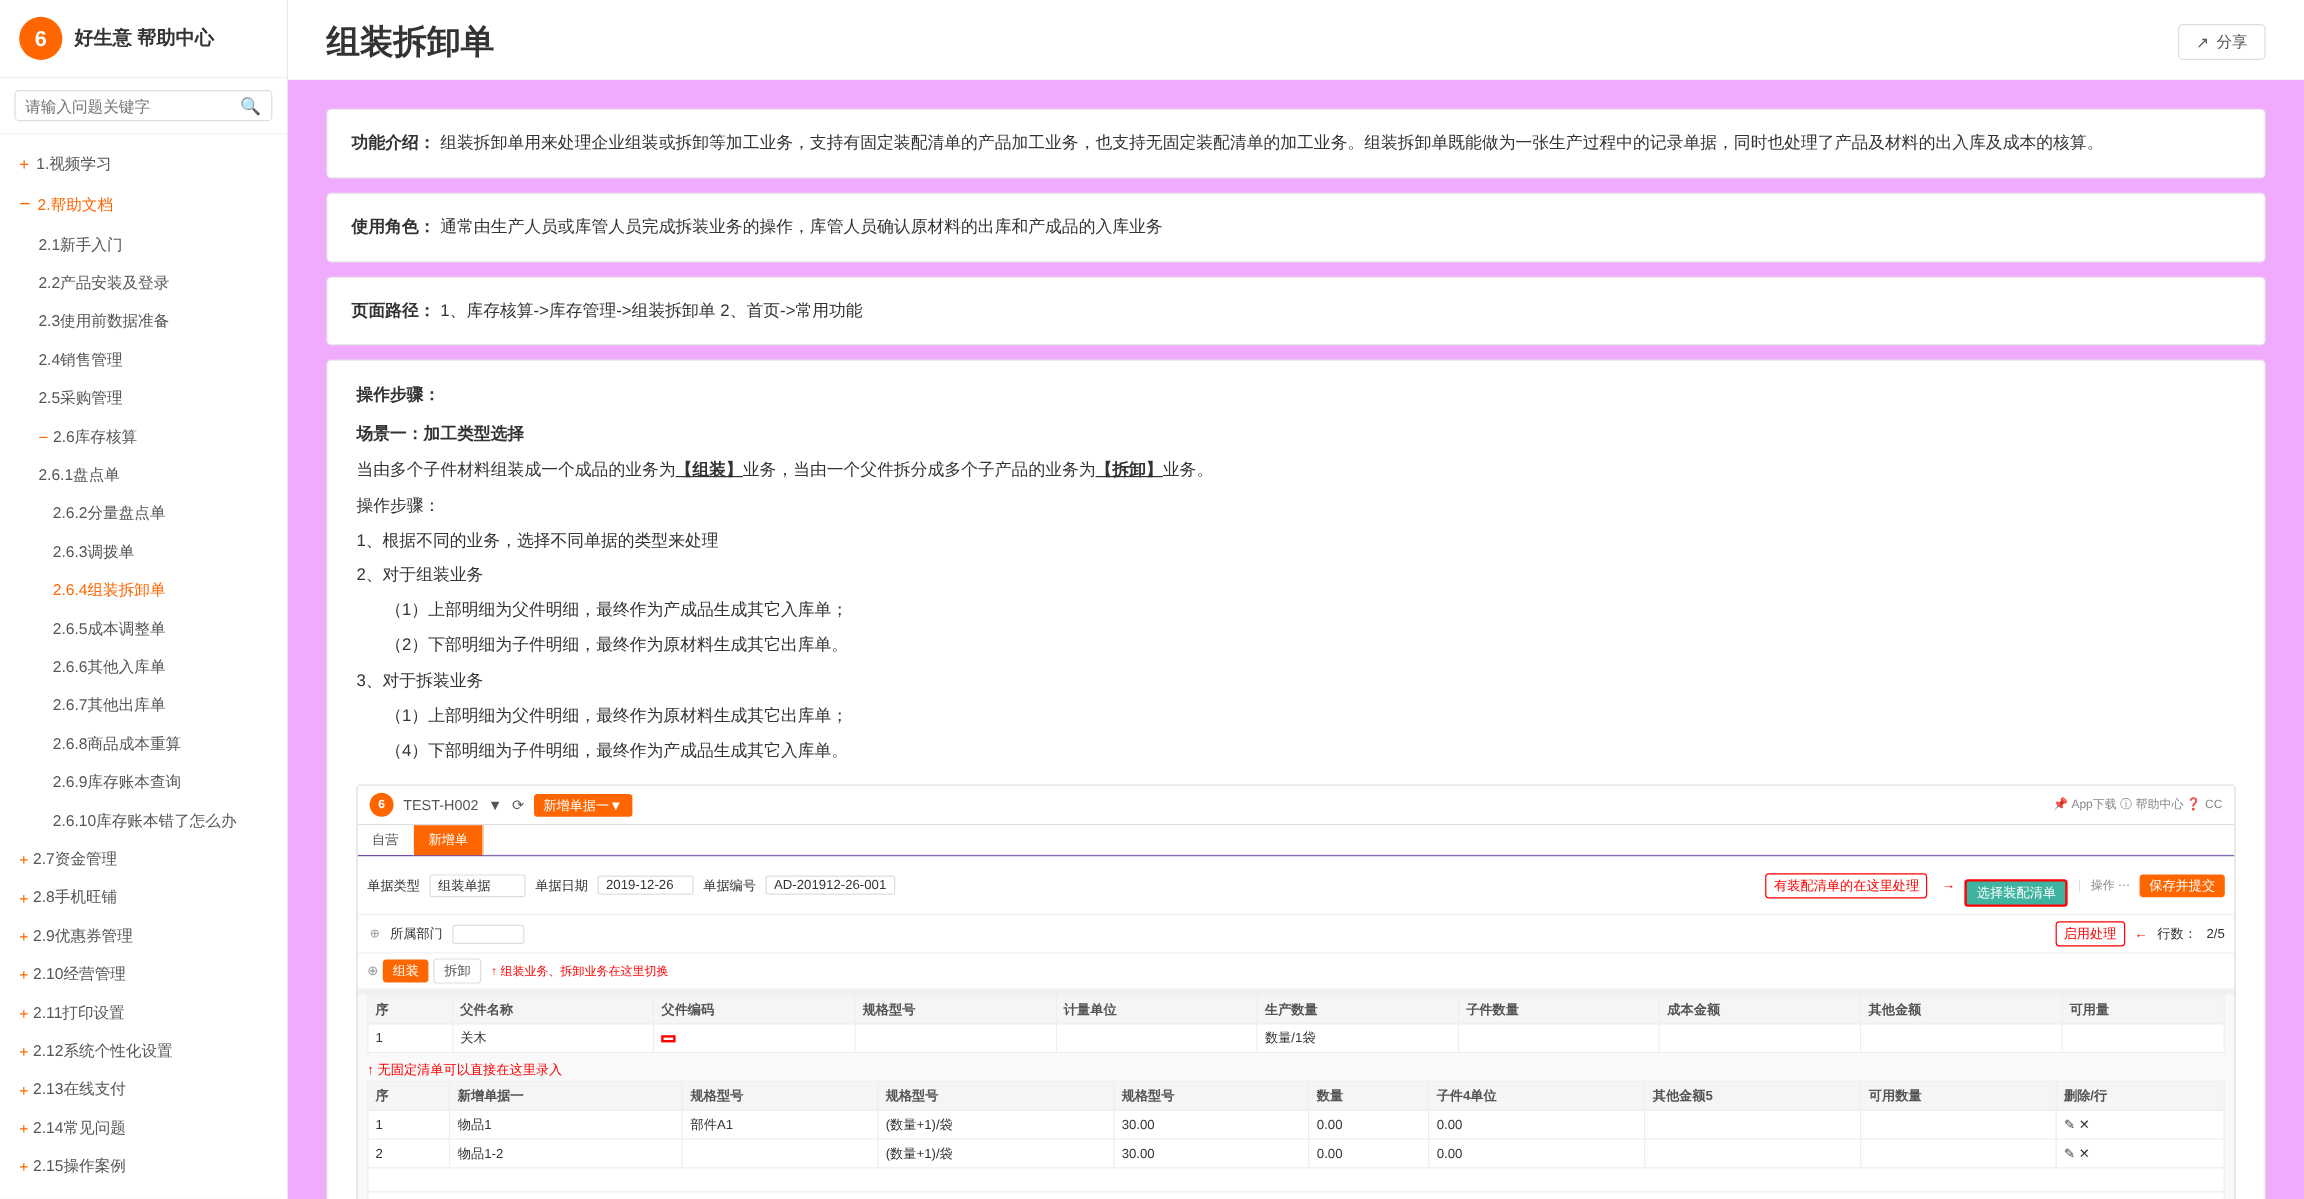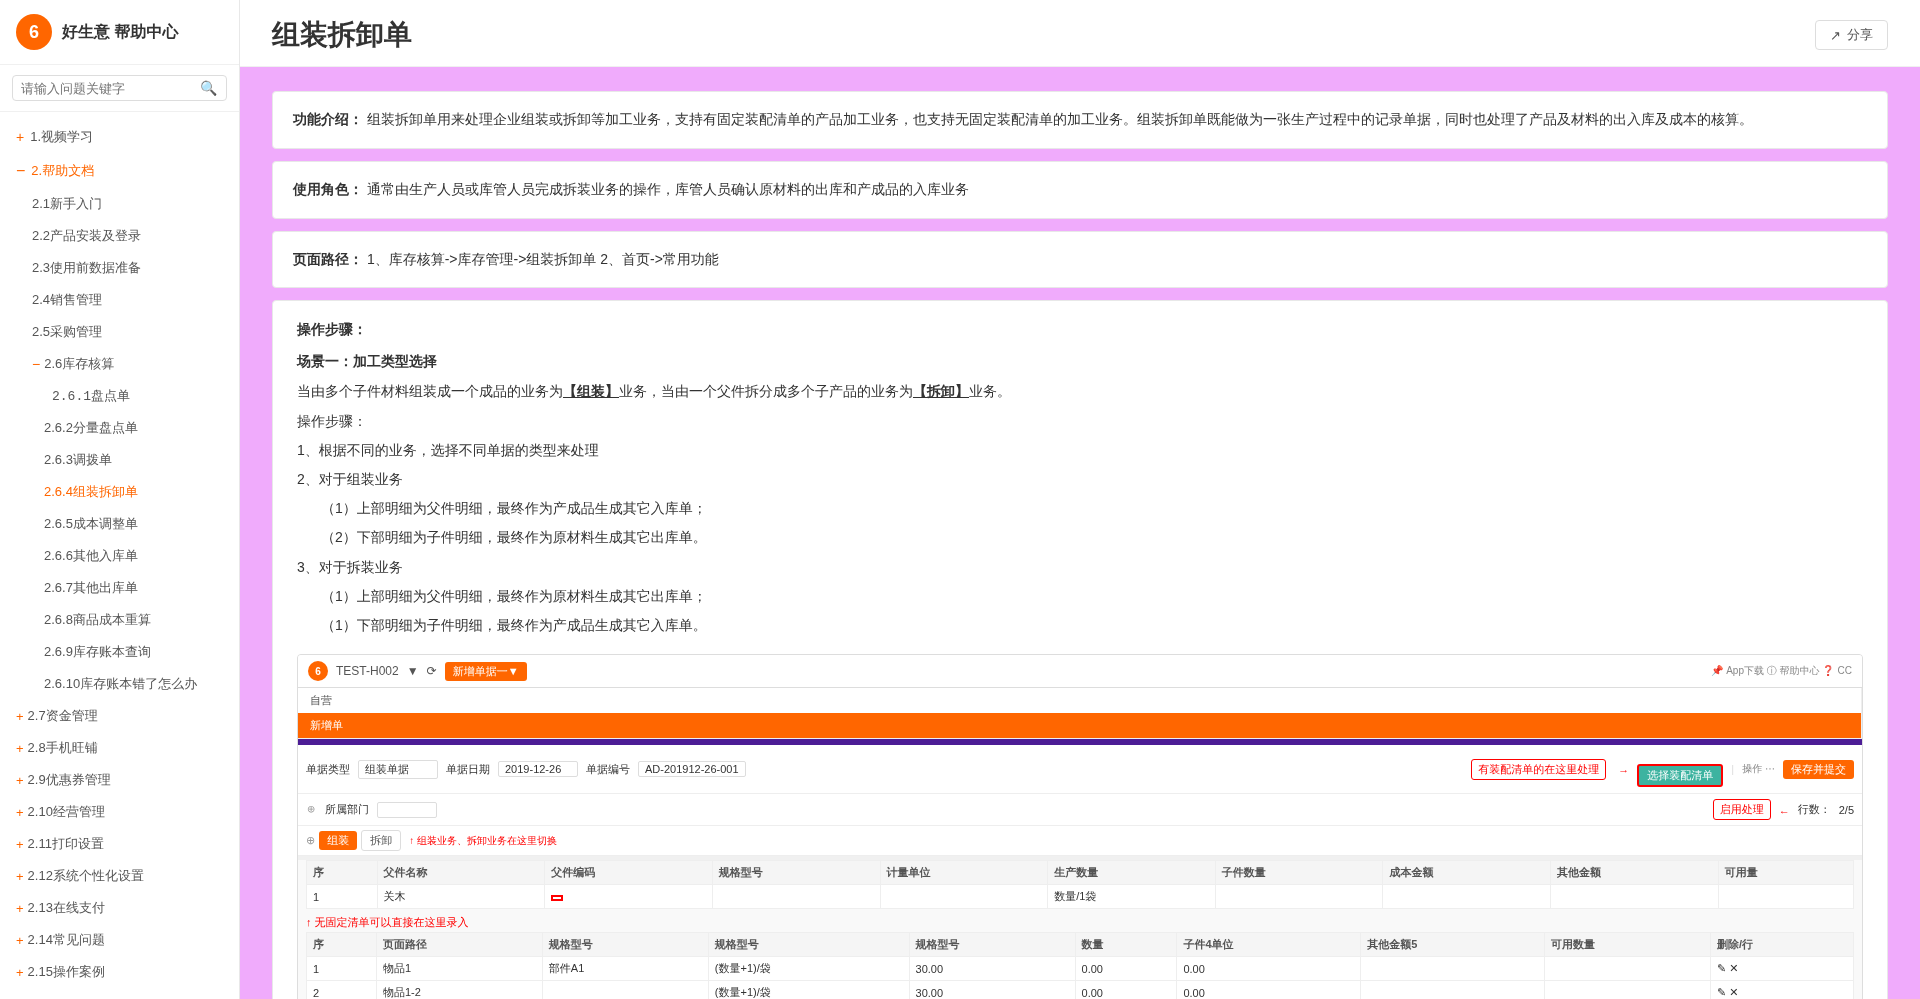--- a/index.html
+++ b/index.html
@@ -186,22 +186,21 @@
     }
     .mock-table td {
       border: 1px solid #eee;
       padding: 4px 6px;
       background: #fff;
       color: #333;
     }
     .mock-tabs {
       display: flex; gap: 0;
       background: #fff;
-      border-bottom: 6px solid #4c1d95;
-      flex-direction: column;
+      border-bottom: 1px solid #4c1d95;
     }
     .mock-tab {
       padding: 5px 12px;
       font-size: 11px;
       color: #555;
       border-right: 1px solid #eee;
       cursor: pointer;
     }
     .mock-tab.active {
       background: #f60;
@@ -259,21 +258,21 @@
     <div class="nav-sub-item">2.1新手入门</div>
     <div class="nav-sub-item">2.2产品安装及登录</div>
     <div class="nav-sub-item">2.3使用前数据准备</div>
     <div class="nav-sub-item">2.4销售管理</div>
     <div class="nav-sub-item">2.5采购管理</div>
 
     <div class="nav-sub-item nav-group-active" style="display:flex;align-items:center;gap:4px;">
       <span style="color:#f60;font-size:14px;">−</span>
       <span>2.6库存核算</span>
     </div>
-    <div class="nav-sub-item" style="padding-left:52px;font-family:Liberation Mono, monospace;">2.6.1盘点单</div>
+    <div class="nav-sub-item" style="padding-left:32px;">2.6.1盘点单</div>
     <div class="nav-sub-item" style="padding-left:44px;">2.6.2分量盘点单</div>
     <div class="nav-sub-item" style="padding-left:44px;">2.6.3调拨单</div>
     <div class="nav-sub-item active" style="padding-left:44px;">2.6.4组装拆卸单</div>
     <div class="nav-sub-item" style="padding-left:44px;">2.6.5成本调整单</div>
     <div class="nav-sub-item" style="padding-left:44px;">2.6.6其他入库单</div>
     <div class="nav-sub-item" style="padding-left:44px;">2.6.7其他出库单</div>
     <div class="nav-sub-item" style="padding-left:44px;">2.6.8商品成本重算</div>
     <div class="nav-sub-item" style="padding-left:44px;">2.6.9库存账本查询</div>
     <div class="nav-sub-item" style="padding-left:44px;">2.6.10库存账本错了怎么办</div>
 
@@ -351,21 +350,21 @@
         当由多个子件材料组装成一个成品的业务为<span class="bold-link">【组装】</span>业务，当由一个父件拆分成多个子产品的业务为<span class="bold-link">【拆卸】</span>业务。
       </p>
 
       <p class="step-text">操作步骤：</p>
       <p class="step-text">1、根据不同的业务，选择不同单据的类型来处理</p>
       <p class="step-text">2、对于组装业务</p>
       <p class="step-text" style="padding-left:24px;">（1）上部明细为父件明细，最终作为产成品生成其它入库单；</p>
       <p class="step-text" style="padding-left:24px;">（2）下部明细为子件明细，最终作为原材料生成其它出库单。</p>
       <p class="step-text">3、对于拆装业务</p>
       <p class="step-text" style="padding-left:24px;">（1）上部明细为父件明细，最终作为原材料生成其它出库单；</p>
-      <p class="step-text" style="padding-left:24px;">（1）下部明细为子件明细，最终作为产成品生成其它入库单。</p>
+      <p class="step-text" style="padding-left:24px;">（4）下部明细为子件明细，最终作为产成品生成其它入库单。</p>
 
       <div class="screenshot-wrap">
         <div class="screenshot-inner">
 
           <div class="mock-app-bar">
             <span class="mock-app-logo">6</span>
             <span>TEST-H002</span>
             <span>▼</span>
             <span>⟳</span>
             <span class="mock-btn">新增单据一▼</span>
@@ -453,21 +452,21 @@
           </div>
 
           <div style="padding:0 8px 4px;background:#f9f9f9;position:relative;">
             <div style="position:relative;display:inline-block;margin-bottom:2px;">
               <span style="color:red;font-size:11px;">↑ <span>无固定清单可以直接在这里录入</span></span>
             </div>
             <table class="mock-table">
               <thead>
                 <tr>
                   <th>序</th>
-                  <th>页面路径</th>
+                  <th>新增单据一</th>
                   <th>规格型号</th>
                   <th>规格型号</th>
                   <th>规格型号</th>
                   <th>数量</th>
                   <th>子件4单位</th>
                   <th>其他金额5</th>
                   <th>可用数量</th>
                   <th>删除/行</th>
                 </tr>
               </thead>

